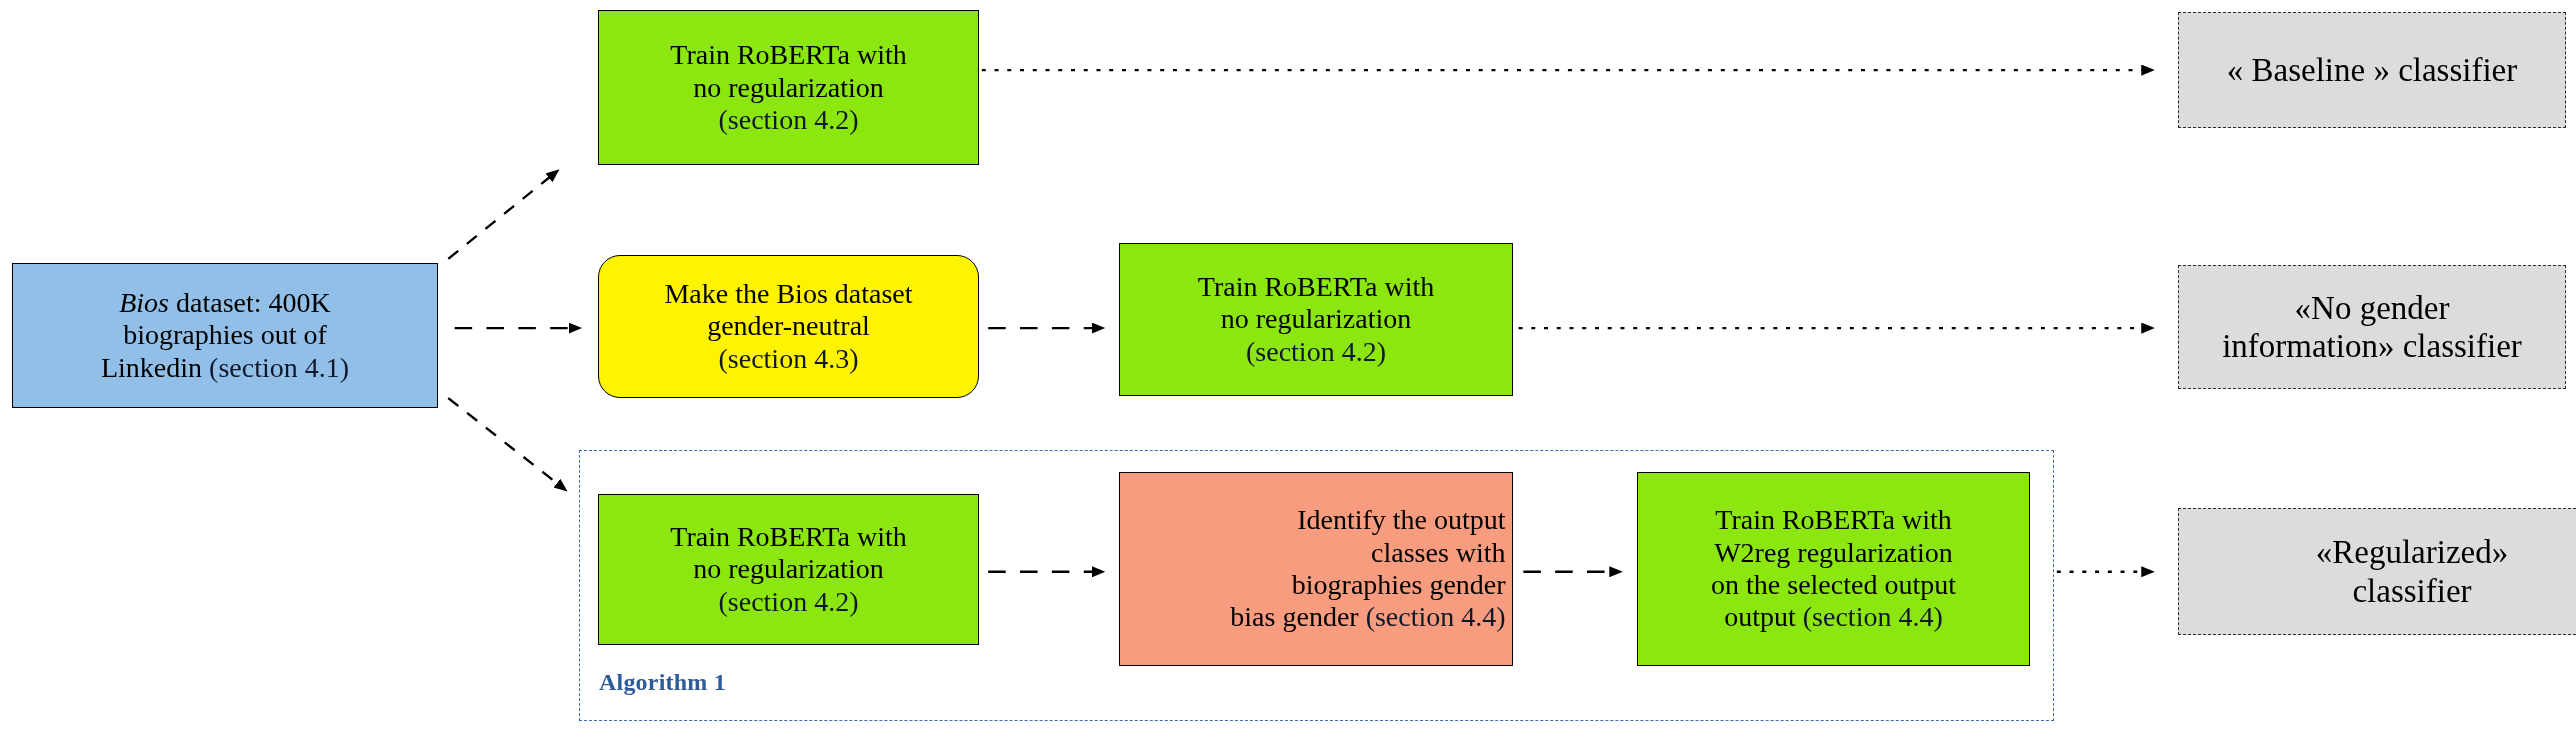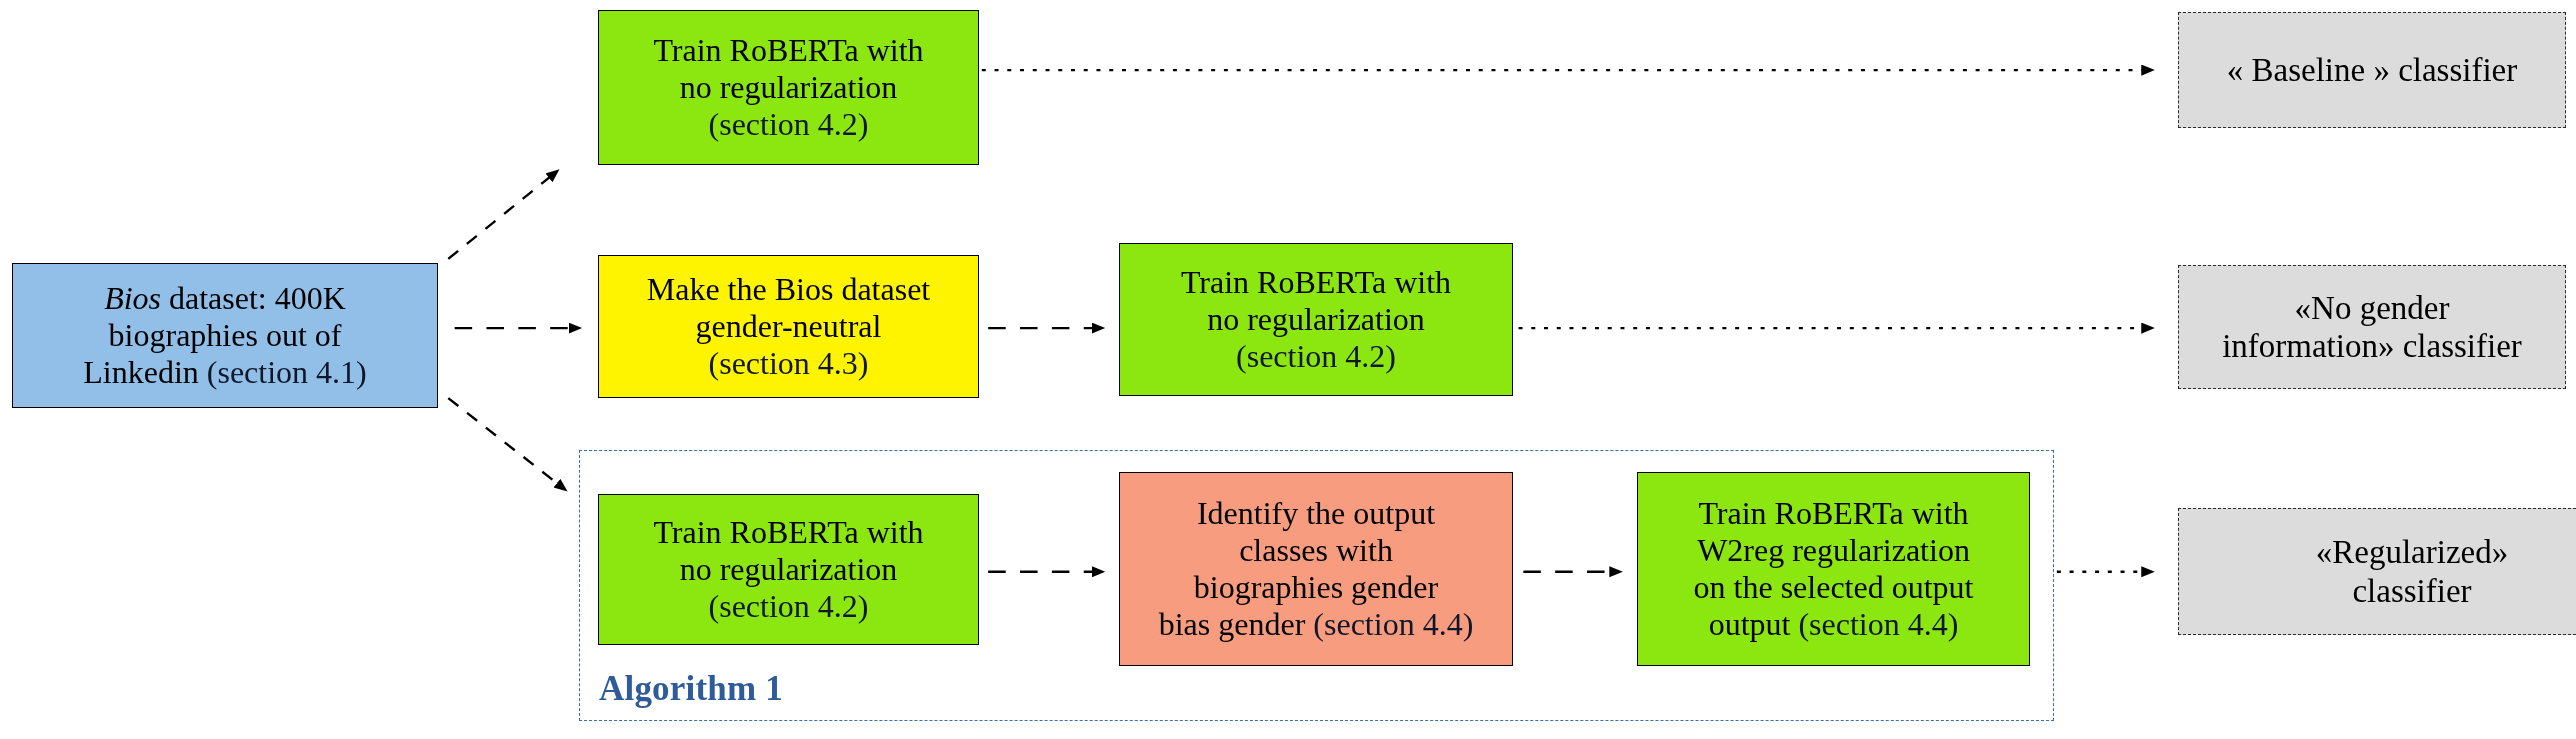--- a/index.html
+++ b/index.html
@@ -13,40 +13,40 @@
   .node{
     position:absolute;box-sizing:border-box;
     display:flex;align-items:center;justify-content:center;
     text-align:center;color:#000;line-height:1.16;
     padding:1.6px 6.4px;
   }
   .node .txt{display:block;width:100%;}
   .sec{color:#0f172a;}
   .it{font-style:italic;}
 
-  .proc{border:1.6px solid #000;font-size:32px;}
+  .proc{border:1.6px solid #000;font-size:28px;}
   .blue{background:#92bfe8;}
   .green{background:#8ce610;}
-  .yellow{background:#fff400;}
-  .orange{background:#f79c7e;}
+  .yellow{background:#fff400;border-radius:22px;}
+  .orange{background:#f79c7e;text-align:right;}
 
   .classifier{
     background:#dcdcdc;
     border:1.6px dashed #2b2b2b;
     font-size:33px;
   }
 
   .algo-box{
     position:absolute;box-sizing:border-box;
     border:1.6px dashed #3b6ea8;
     background:transparent;
   }
   .algo-label{
     position:absolute;
-    color:#2e5c9a;font-weight:bold;font-size:35px;
+    color:#2e5c9a;font-weight:bold;font-size:24px;
     letter-spacing:0.2px;white-space:nowrap;
   }
 
   svg.edges{position:absolute;left:0;top:0;width:2576px;height:739px;overflow:visible;}
 </style>
 </head>
 <body>
 
 <div id="canvas">
 

